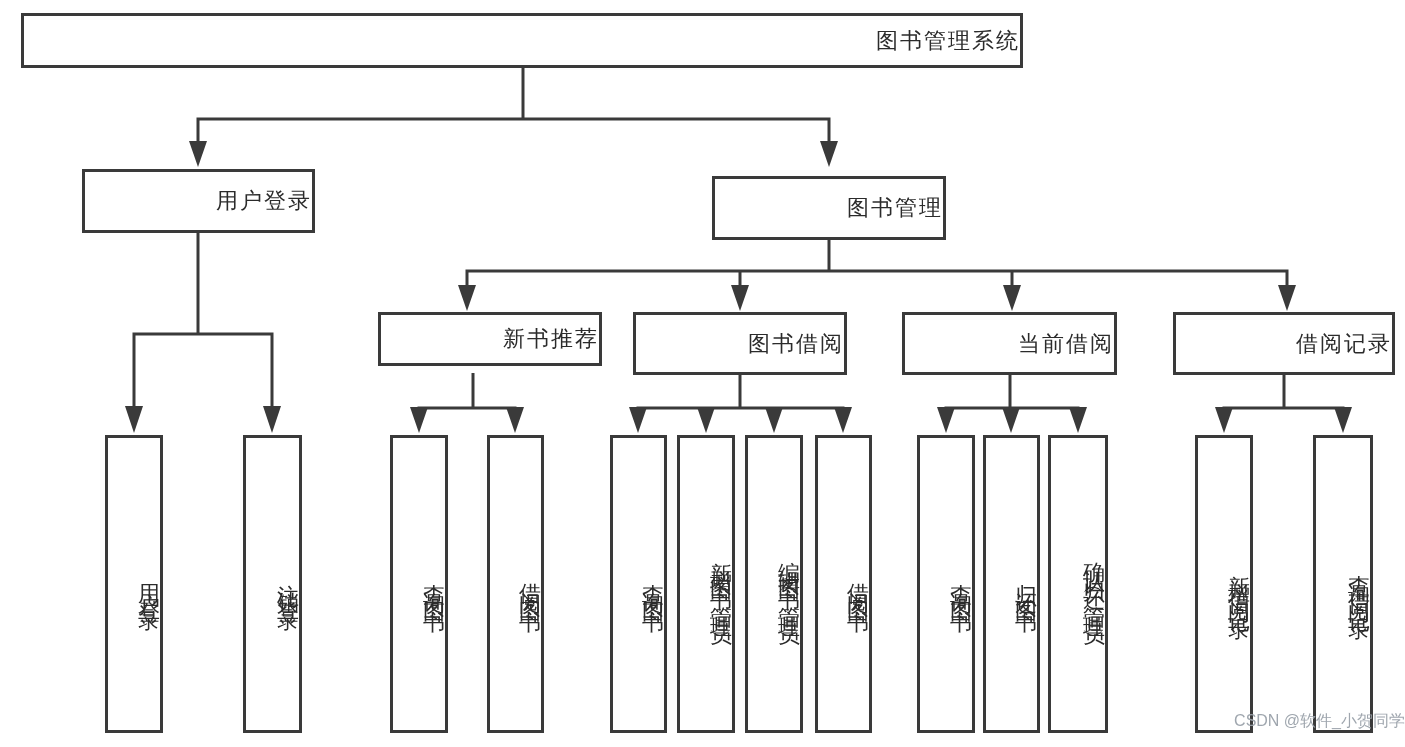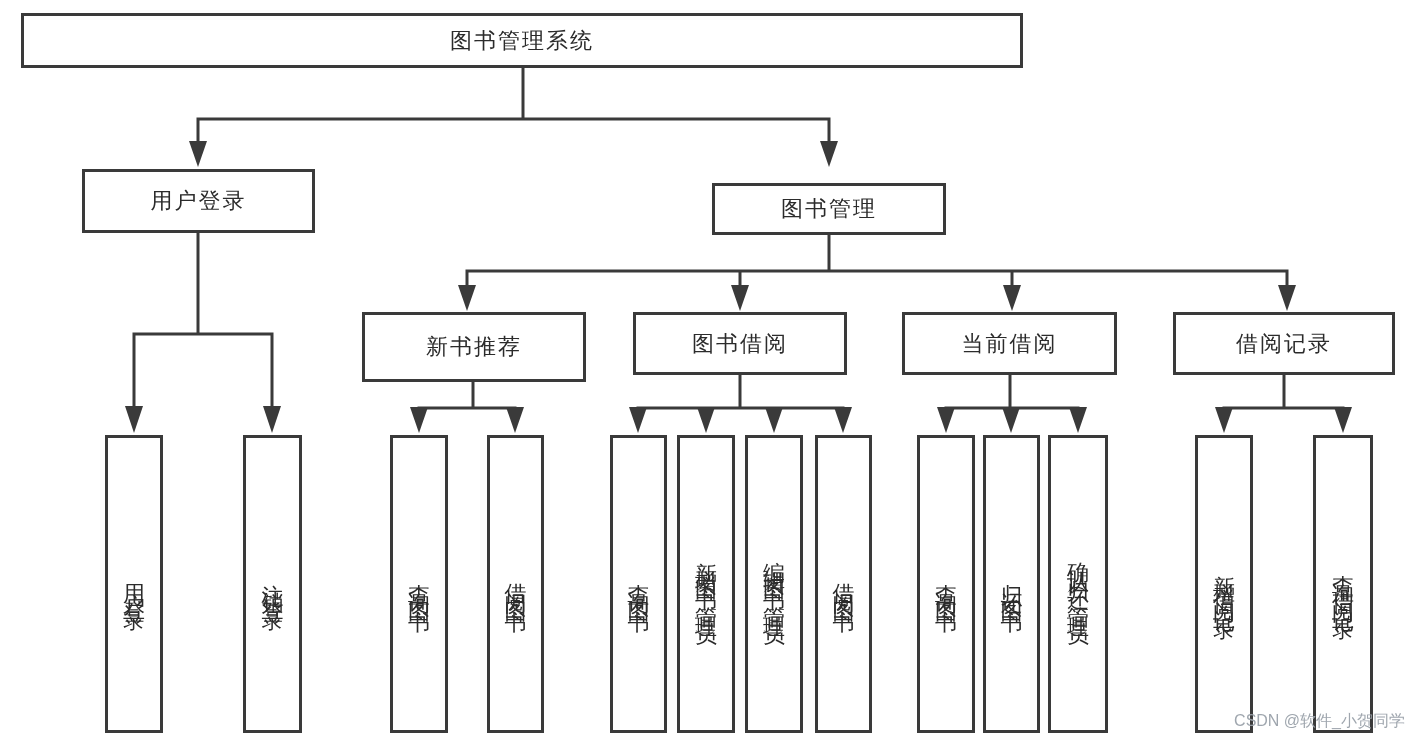--- a/index.html
+++ b/index.html
@@ -11,21 +11,21 @@
     font-family:"Liberation Sans", sans-serif;
   }
   #connectors { position:absolute; left:0; top:0; }
   .box {
     position:absolute;
     background:#ffffff;
     border:3px solid #3a3a3a;
     box-sizing:border-box;
     display:flex;
     align-items:center;
-    justify-content:center;
+    justify-content:flex-end;
     color:#2b2b2b;
   }
   .box.h span {
     font-size:22px;
     letter-spacing:2px;
     white-space:nowrap;
   }
   .box.v span {
     writing-mode:vertical-rl;
     text-orientation:mixed;
@@ -107,25 +107,25 @@
     </g>
   </svg>
 
   <div class="box h" style="left:21px;top:13px;width:1002px;height:55px">
     <span>图书管理系统</span>
   </div>
 
   <div class="box h" style="left:82px;top:169px;width:233px;height:64px">
     <span>用户登录</span>
   </div>
-  <div class="box h" style="left:712px;top:183px;width:234px;height:52px">
+  <div class="box h" style="left:712px;top:176px;width:234px;height:64px">
     <span>图书管理</span>
   </div>
 
-  <div class="box h" style="left:362px;top:312px;width:224px;height:70px">
+  <div class="box h" style="left:378px;top:312px;width:224px;height:54px">
     <span>新书推荐</span>
   </div>
   <div class="box h" style="left:902px;top:312px;width:215px;height:63px">
     <span>当前借阅</span>
   </div>
   <div class="box h" style="left:633px;top:312px;width:214px;height:63px">
     <span>图书借阅</span>
   </div>
   <div class="box h" style="left:1173px;top:312px;width:222px;height:63px">
     <span>借阅记录</span>

